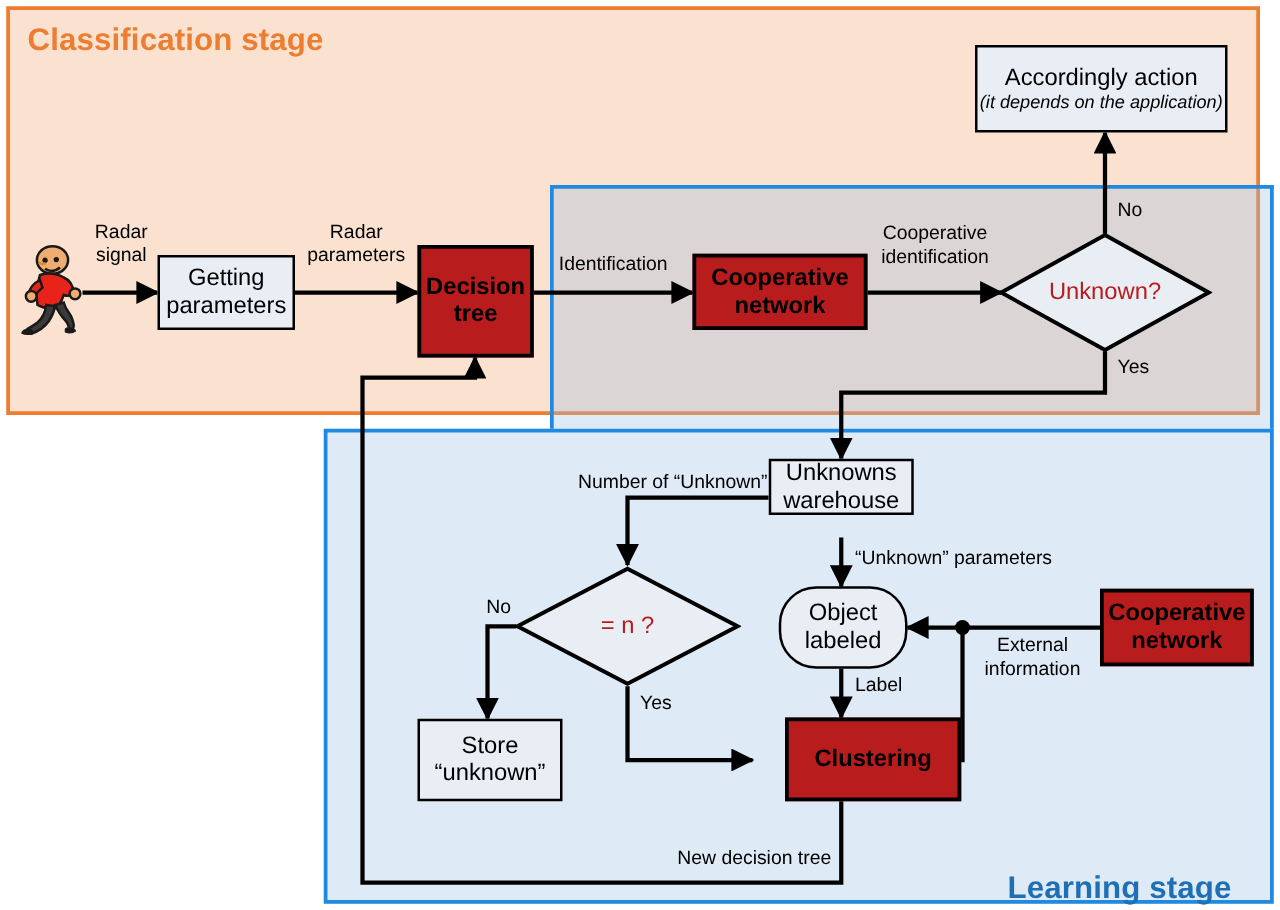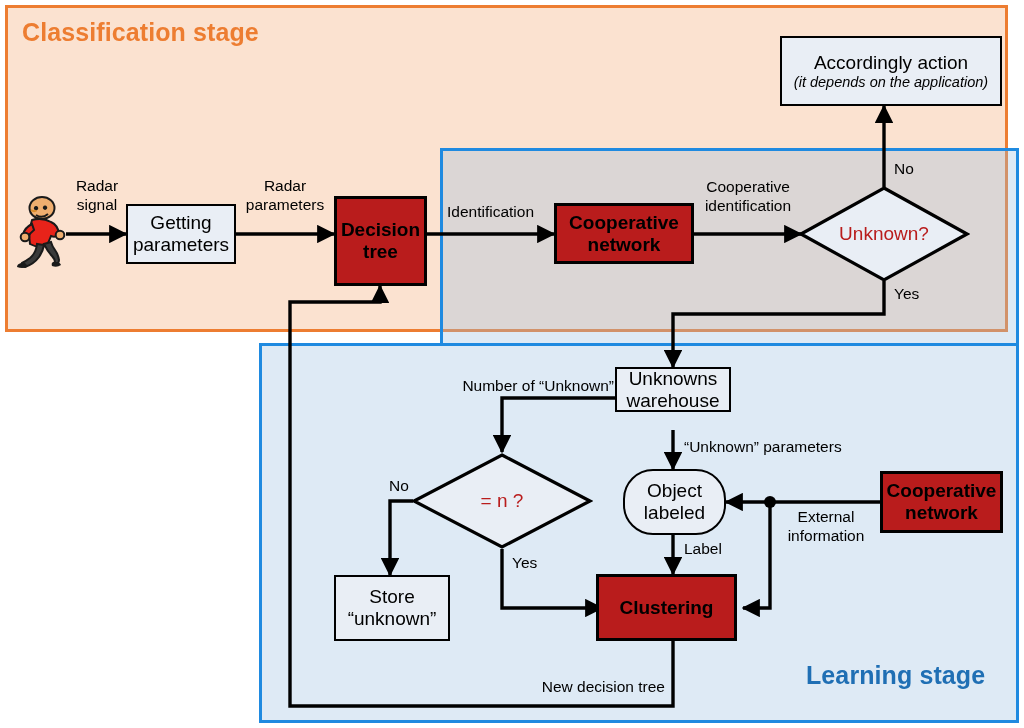--- a/index.html
+++ b/index.html
@@ -60,21 +60,21 @@
     letter-spacing: 0.1px;
     white-space: nowrap;
   }
   #classification-title {
     left: 22px;
     top: 18px;
     color: #ed7d31;
   }
   #learning-title {
     left: 806px;
-    top: 661px;
+    top: 696px;
     color: #1f6fb4;
   }
 
   
   .node {
     position: absolute;
     box-sizing: border-box;
     display: flex;
     align-items: center;
     justify-content: center;
@@ -247,21 +247,21 @@
     </span>
   </div>
 
   <div class="node box strong" style="left:554px; top:203px; width:140px; height:61px;">
     <span>
       <span class="main-line">Cooperative</span>
       <span class="main-line">network</span>
     </span>
   </div>
 
-  <div class="node box" style="left:780px; top:36px; width:222px; height:70px; flex-direction:column;">
+  <div class="node box" style="left:780px; top:36px; width:202px; height:70px; flex-direction:column;">
     <span class="main-line">Accordingly action</span>
     <span class="sub-italic">(it depends on the application)</span>
   </div>
 
   <div class="diamond-wrap" style="left:798px; top:185px; width:172px; height:98px;">
     <svg width="172" height="98" viewBox="0 0 172 98" xmlns="http://www.w3.org/2000/svg">
       <polygon points="86,3 169,49 86,95 3,49" fill="#e9eef5" stroke="#000000" stroke-width="3.2"></polygon>
     </svg>
     <div class="diamond-label">Unknown?</div>
   </div>
@@ -287,21 +287,21 @@
     </span>
   </div>
 
   <div class="node box" style="left:623px; top:469px; width:103px; height:66px;border-radius:30px;">
     <span>
       <span class="main-line">Object</span>
       <span class="main-line">labeled</span>
     </span>
   </div>
 
-  <div class="node box strong" style="left:596px; top:574px; width:141px; height:67px;">
+  <div class="node box strong" style="left:628px; top:574px; width:141px; height:67px;">
     <span class="main-line">Clustering</span>
   </div>
 
   <div class="node box strong" style="left:880px; top:471px; width:123px; height:62px;">
     <span>
       <span class="main-line">Cooperative</span>
       <span class="main-line">network</span>
     </span>
   </div>
 

